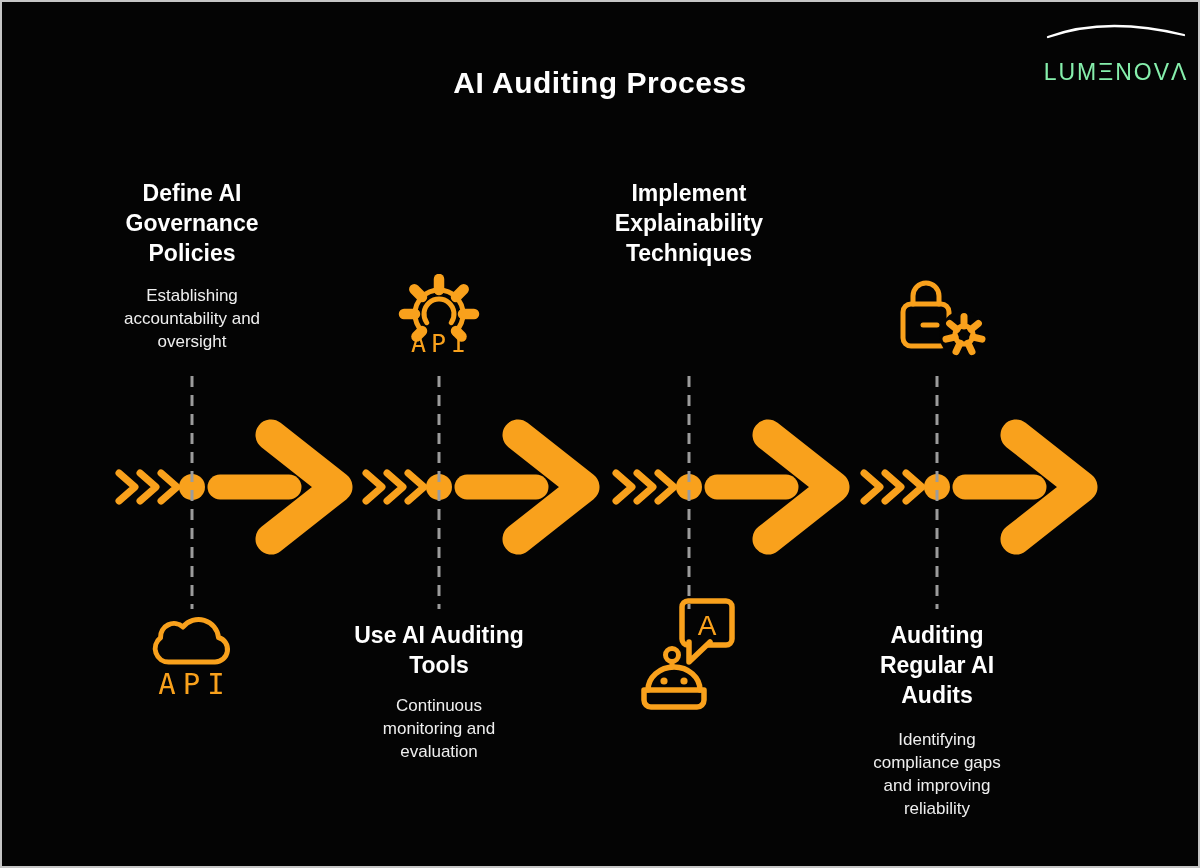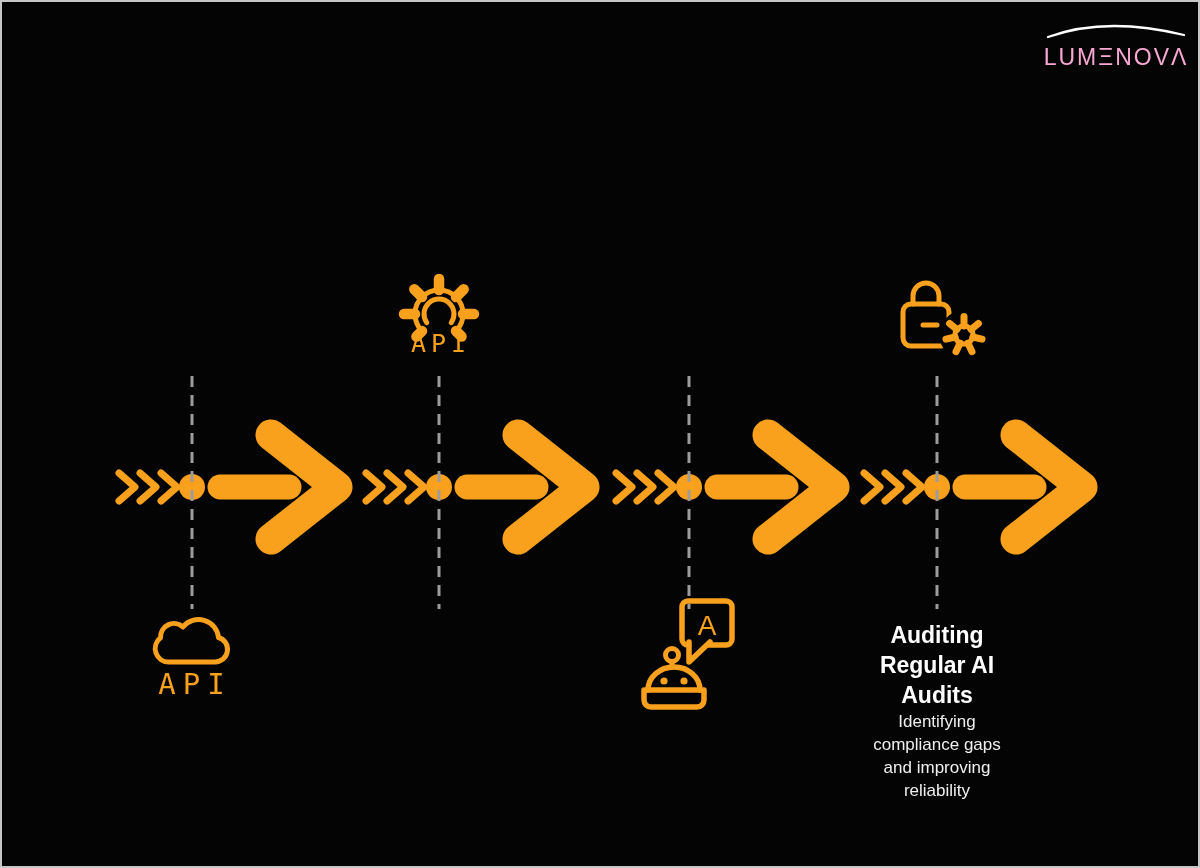--- a/index.html
+++ b/index.html
@@ -24,59 +24,60 @@
     letter-spacing: 0.5px;
   }
   .logo {
     position: absolute;
     left: 1038px;
     top: 12px;
     width: 152px;
     text-align: center;
   }
   .logo-text {
-    color: #f9a8d4;
+    color: #86efac;
     font-size: 23px;
     font-weight: 400;
     letter-spacing: 2px;
-    margin-top: 4px;
+    margin-top: 19px;
     white-space: nowrap;
   }
   .step-text { position: absolute; text-align: center; }
   .step-title {
     font-size: 23px;
     font-weight: bold;
     color: #ffffff;
     line-height: 30px;
     white-space: pre-line;
   }
   .step-desc {
     font-size: 17px;
     font-weight: 400;
     color: #efefef;
     line-height: 23px;
     white-space: pre-line;
     margin-top: 16px;
   }
   .mt14 .step-desc { margin-top: 14px; }
-  .mt12 .step-desc { margin-top: 0; }
+  .mt12 .step-desc { margin-top: 18px; }
   .abs { position: absolute; }
   svg { display: block; }
   .orange-stroke { stroke: #F9A11C; fill: none; stroke-linecap: round; stroke-linejoin: round; }
   .api-text {
     fill: #F9A11C;
     font-family: "DejaVu Sans Mono", monospace;
     font-weight: 400;
   }
 </style>
 </head>
 <body>
 
 <div class="canvas">
 
+  <div class="title">AI Auditing Process</div>
 
   <div class="logo">
     <svg width="152" height="26" viewBox="0 0 152 26">
       <path d="M8 23 Q66 2 144 21" stroke="#ffffff" stroke-width="2.3" fill="none" stroke-linecap="round"></path>
     </svg>
     <div class="logo-text">LUMΞNOVΛ</div>
   </div>
 
   <svg class="abs" style="left:0;top:0" width="1200" height="868" viewBox="0 0 1200 868">
     <defs>
@@ -89,41 +90,59 @@
         <line x1="28" y1="0" x2="97" y2="0" class="orange-stroke" stroke-width="25"></line>
         <polyline points="79,-52 145,0 79,52" class="orange-stroke" stroke-width="31"></polyline>
       </g>
     </defs>
     <use href="#flow-seg" x="190" y="485"></use>
     <use href="#flow-seg" x="437" y="485"></use>
     <use href="#flow-seg" x="687" y="485"></use>
     <use href="#flow-seg" x="935" y="485"></use>
   </svg>
 
+  <div class="step-text" style="left:80px; top:176px; width:220px">
+    <div class="step-title">Define AI
+Governance
+Policies</div>
+    <div class="step-desc">Establishing
+accountability and
+oversight</div>
+  </div>
   <svg class="abs" style="left:145px; top:604px" width="90" height="100" viewBox="0 0 90 100">
     <path d="M22 56 H68 A12.5 12.5 0 0 0 71.5 31.5 A20 20 0 0 0 36 21 A13.5 13.5 0 0 0 13.5 31.8 A13.5 13.5 0 0 0 22 56 Z" class="orange-stroke" stroke-width="5"></path>
     <text x="48" y="88" font-size="29" letter-spacing="7" text-anchor="middle" class="api-text">API</text>
   </svg>
 
   <svg class="abs" style="left:392px; top:272px" width="90" height="92" viewBox="0 0 90 92">
     <g>
       <path d="M28 57 A24 24 0 1 1 62 57" class="orange-stroke" stroke-width="5"></path>
       <path d="M32.7 48.6 A15 15 0 1 1 57.3 48.6" class="orange-stroke" stroke-width="5"></path>
       <line x1="45" y1="16" x2="45" y2="5" class="orange-stroke" stroke-width="10.5"></line>
       <line x1="62" y1="23" x2="69.7" y2="15.3" class="orange-stroke" stroke-width="10.5"></line>
       <line x1="69" y1="40" x2="80" y2="40" class="orange-stroke" stroke-width="10.5"></line>
       <line x1="28" y1="23" x2="20.3" y2="15.3" class="orange-stroke" stroke-width="10.5"></line>
       <line x1="21" y1="40" x2="10" y2="40" class="orange-stroke" stroke-width="10.5"></line>
       <line x1="62" y1="57" x2="67.5" y2="62.5" class="orange-stroke" stroke-width="10.5"></line>
       <line x1="28" y1="57" x2="22.5" y2="62.5" class="orange-stroke" stroke-width="10.5"></line>
     </g>
     <text x="47" y="78" font-size="25" letter-spacing="5" text-anchor="middle" class="api-text">API</text>
   </svg>
+  <div class="step-text mt14" style="left:327px; top:618px; width:220px">
+    <div class="step-title">Use AI Auditing
+Tools</div>
+    <div class="step-desc">Continuous
+monitoring and
+evaluation</div>
+  </div>
 
   <div class="step-text" style="left:577px; top:176px; width:220px">
+    <div class="step-title">Implement
+Explainability
+Techniques</div>
   </div>
   <svg class="abs" style="left:634px; top:596px" width="100" height="114" viewBox="0 0 100 114">
     <g>
       <rect x="46" y="3" width="50" height="44" rx="6" class="orange-stroke" stroke-width="5.5"></rect>
       <polygon points="51,42 51,66 78,42" fill="#040404"></polygon>
       <polyline points="53,44 53,64 74,44" class="orange-stroke" stroke-width="5.5"></polyline>
       <text x="71" y="37" font-size="28" text-anchor="middle" class="api-text" style="font-family:'Liberation Sans',sans-serif">A</text>
     </g>
     <g>
       <circle cx="36" cy="57" r="6.5" class="orange-stroke" stroke-width="5"></circle>

